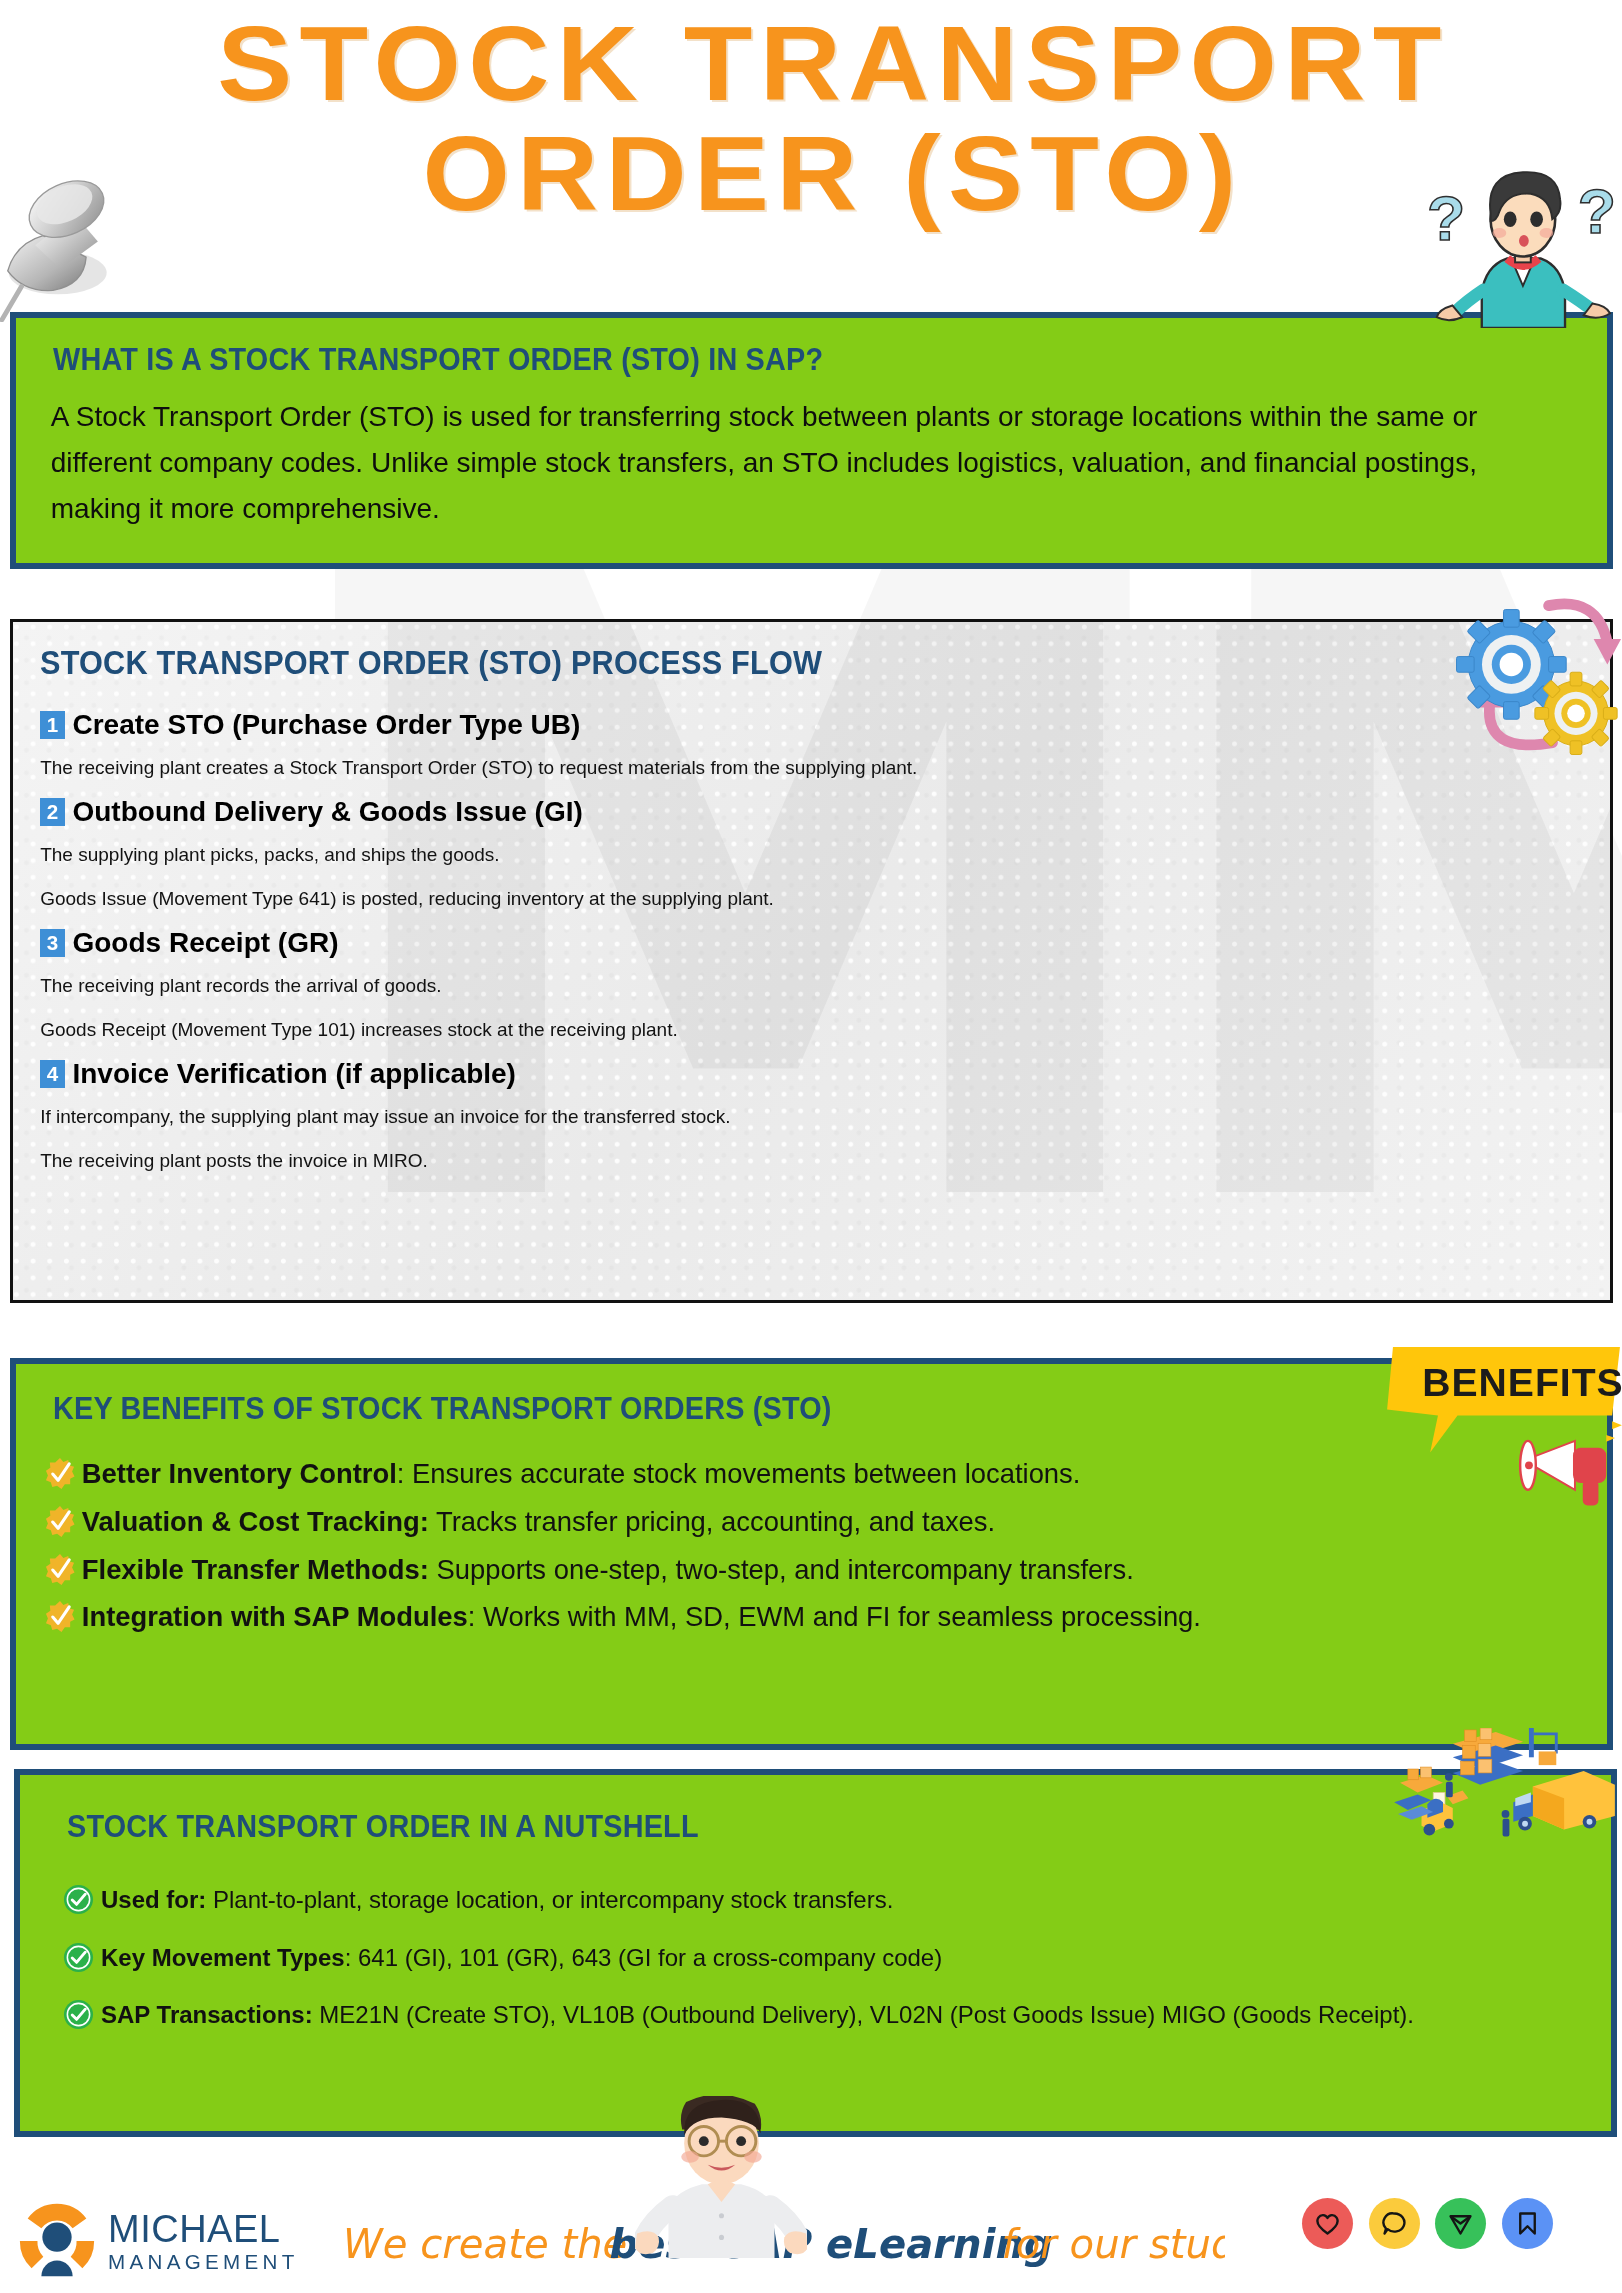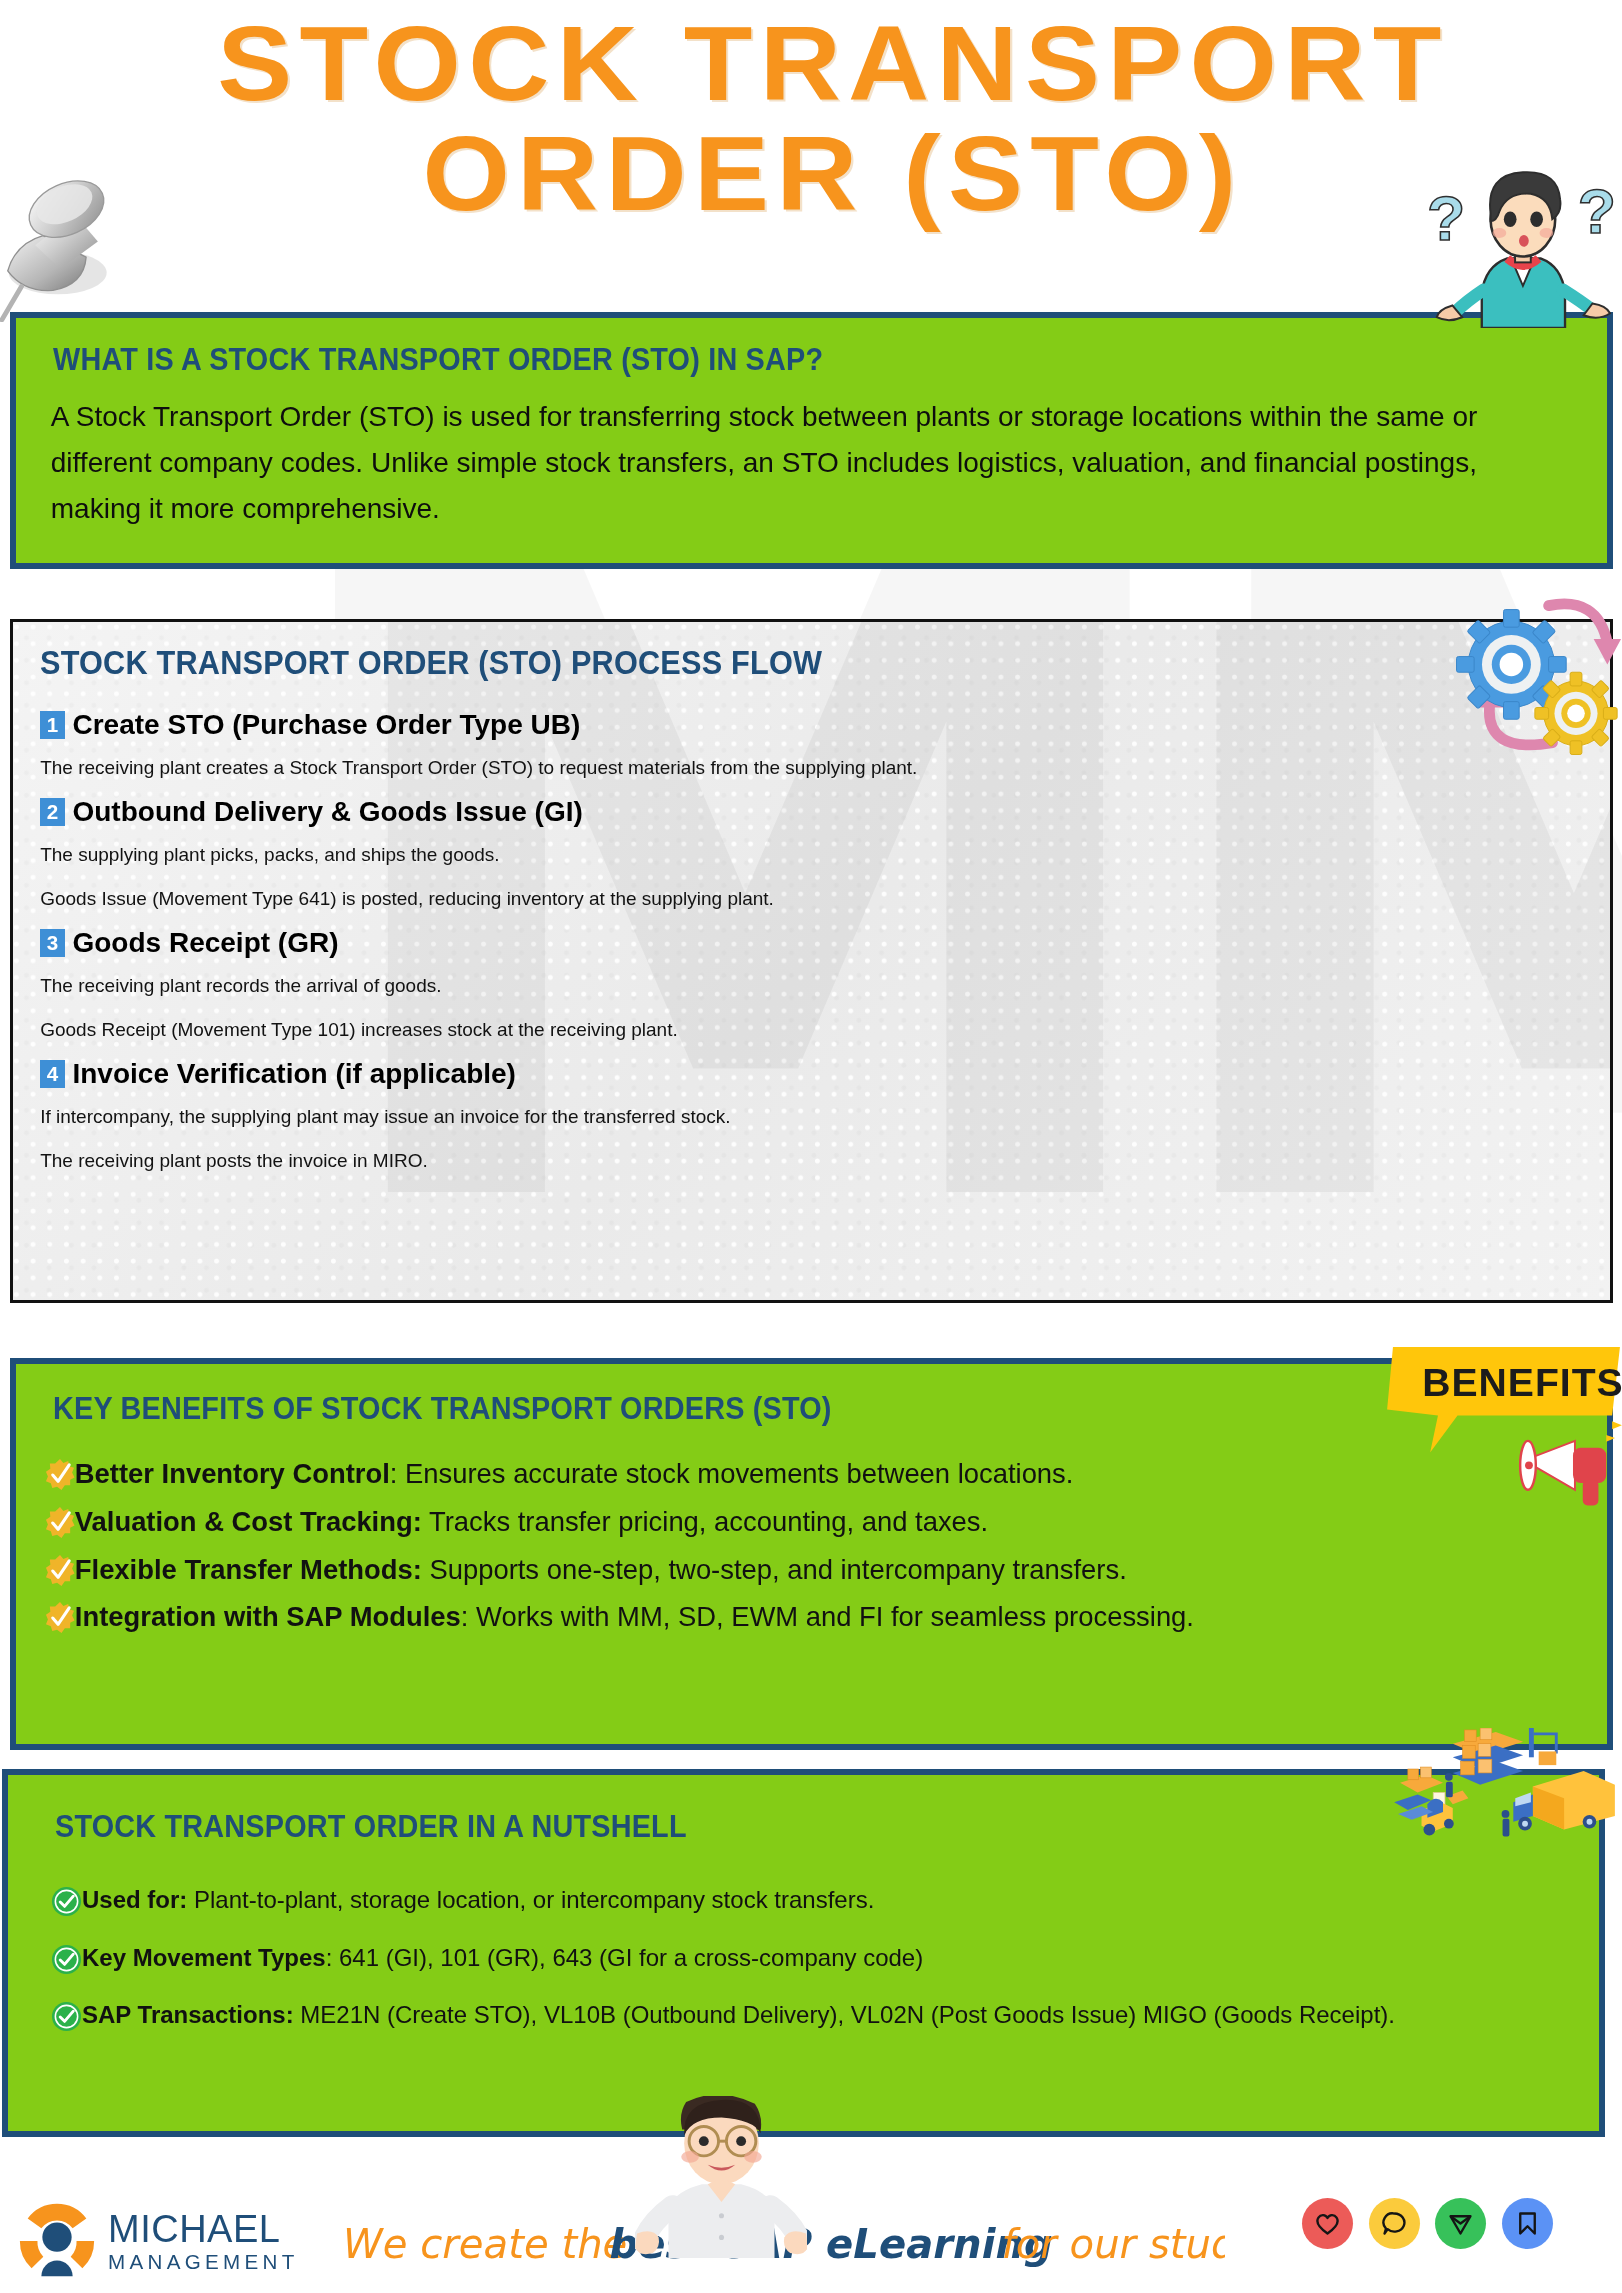--- a/index.html
+++ b/index.html
@@ -128,32 +128,32 @@
     font-size: 20.6px; font-weight: bold;
     font-family: "Liberation Sans", sans-serif;
     flex: none;
   }
   .step-body { font-size: 19px; line-height: 44px; color: #121212; }
 
   
   #card-benefits { left: 9.8px; top: 1358px; width: 1603px; height: 392px; padding-left: 12px; }
   #card-benefits .card-heading { position: absolute; left: 37px; top: 27.4px; font-size: 31px; }
   .bullet-list { position: absolute; left: 29px; top: 90px; width: 1539px; }
-  .bullet-row { display: flex; align-items: flex-end; gap: 0; margin-bottom: 8.8px; }
+  .bullet-row { display: flex; align-items: center; gap: 7px; margin-bottom: 8.8px; }
   .bullet-row .txt { font-size: 27.4px; line-height: 39px; color: #111; }
   .bullet-row .txt b { font-weight: bold; }
 
   .check-burst { flex: none; width: 30px; height: 35px; margin-top: 2px; }
   .check-green { flex: none; width: 31px; height: 35px; margin-top: 3.9px; }
 
   
   .benefits-badge { position: absolute; left: 1387px; top: 1345px; width: 235px; height: 181px; z-index: 7; }
 
   
-  #card-nutshell { left: 2px; top: 1769px; width: 1603px; height: 368px; }
+  #card-nutshell { left: 14px; top: 1769px; width: 1603px; height: 368px; }
   #card-nutshell .card-heading { position: absolute; left: 47px; top: 34px; font-size: 31px; }
   #card-nutshell .bullet-list { left: 43px; top: 103px; width: 1509px; }
   #card-nutshell .bullet-row { margin-bottom: 14.7px; }
   #card-nutshell .bullet-row .txt { font-size: 24px; line-height: 43px; }
   .warehouse-ill { position: absolute; left: 1392px; top: 1728px; width: 227px; height: 125px; z-index: 6; overflow: hidden; }
 
   
   .pointing-man { position: absolute; left: 635px; top: 2096px; width: 172px; height: 162px; z-index: 8; }
   .footer { position: absolute; left: 0; top: 2186px; width: 1622px; height: 108px; z-index: 5; }
   .logo-mark { position: absolute; left: 13.7px; top: 11.8px; width: 86px; height: 86px; }

